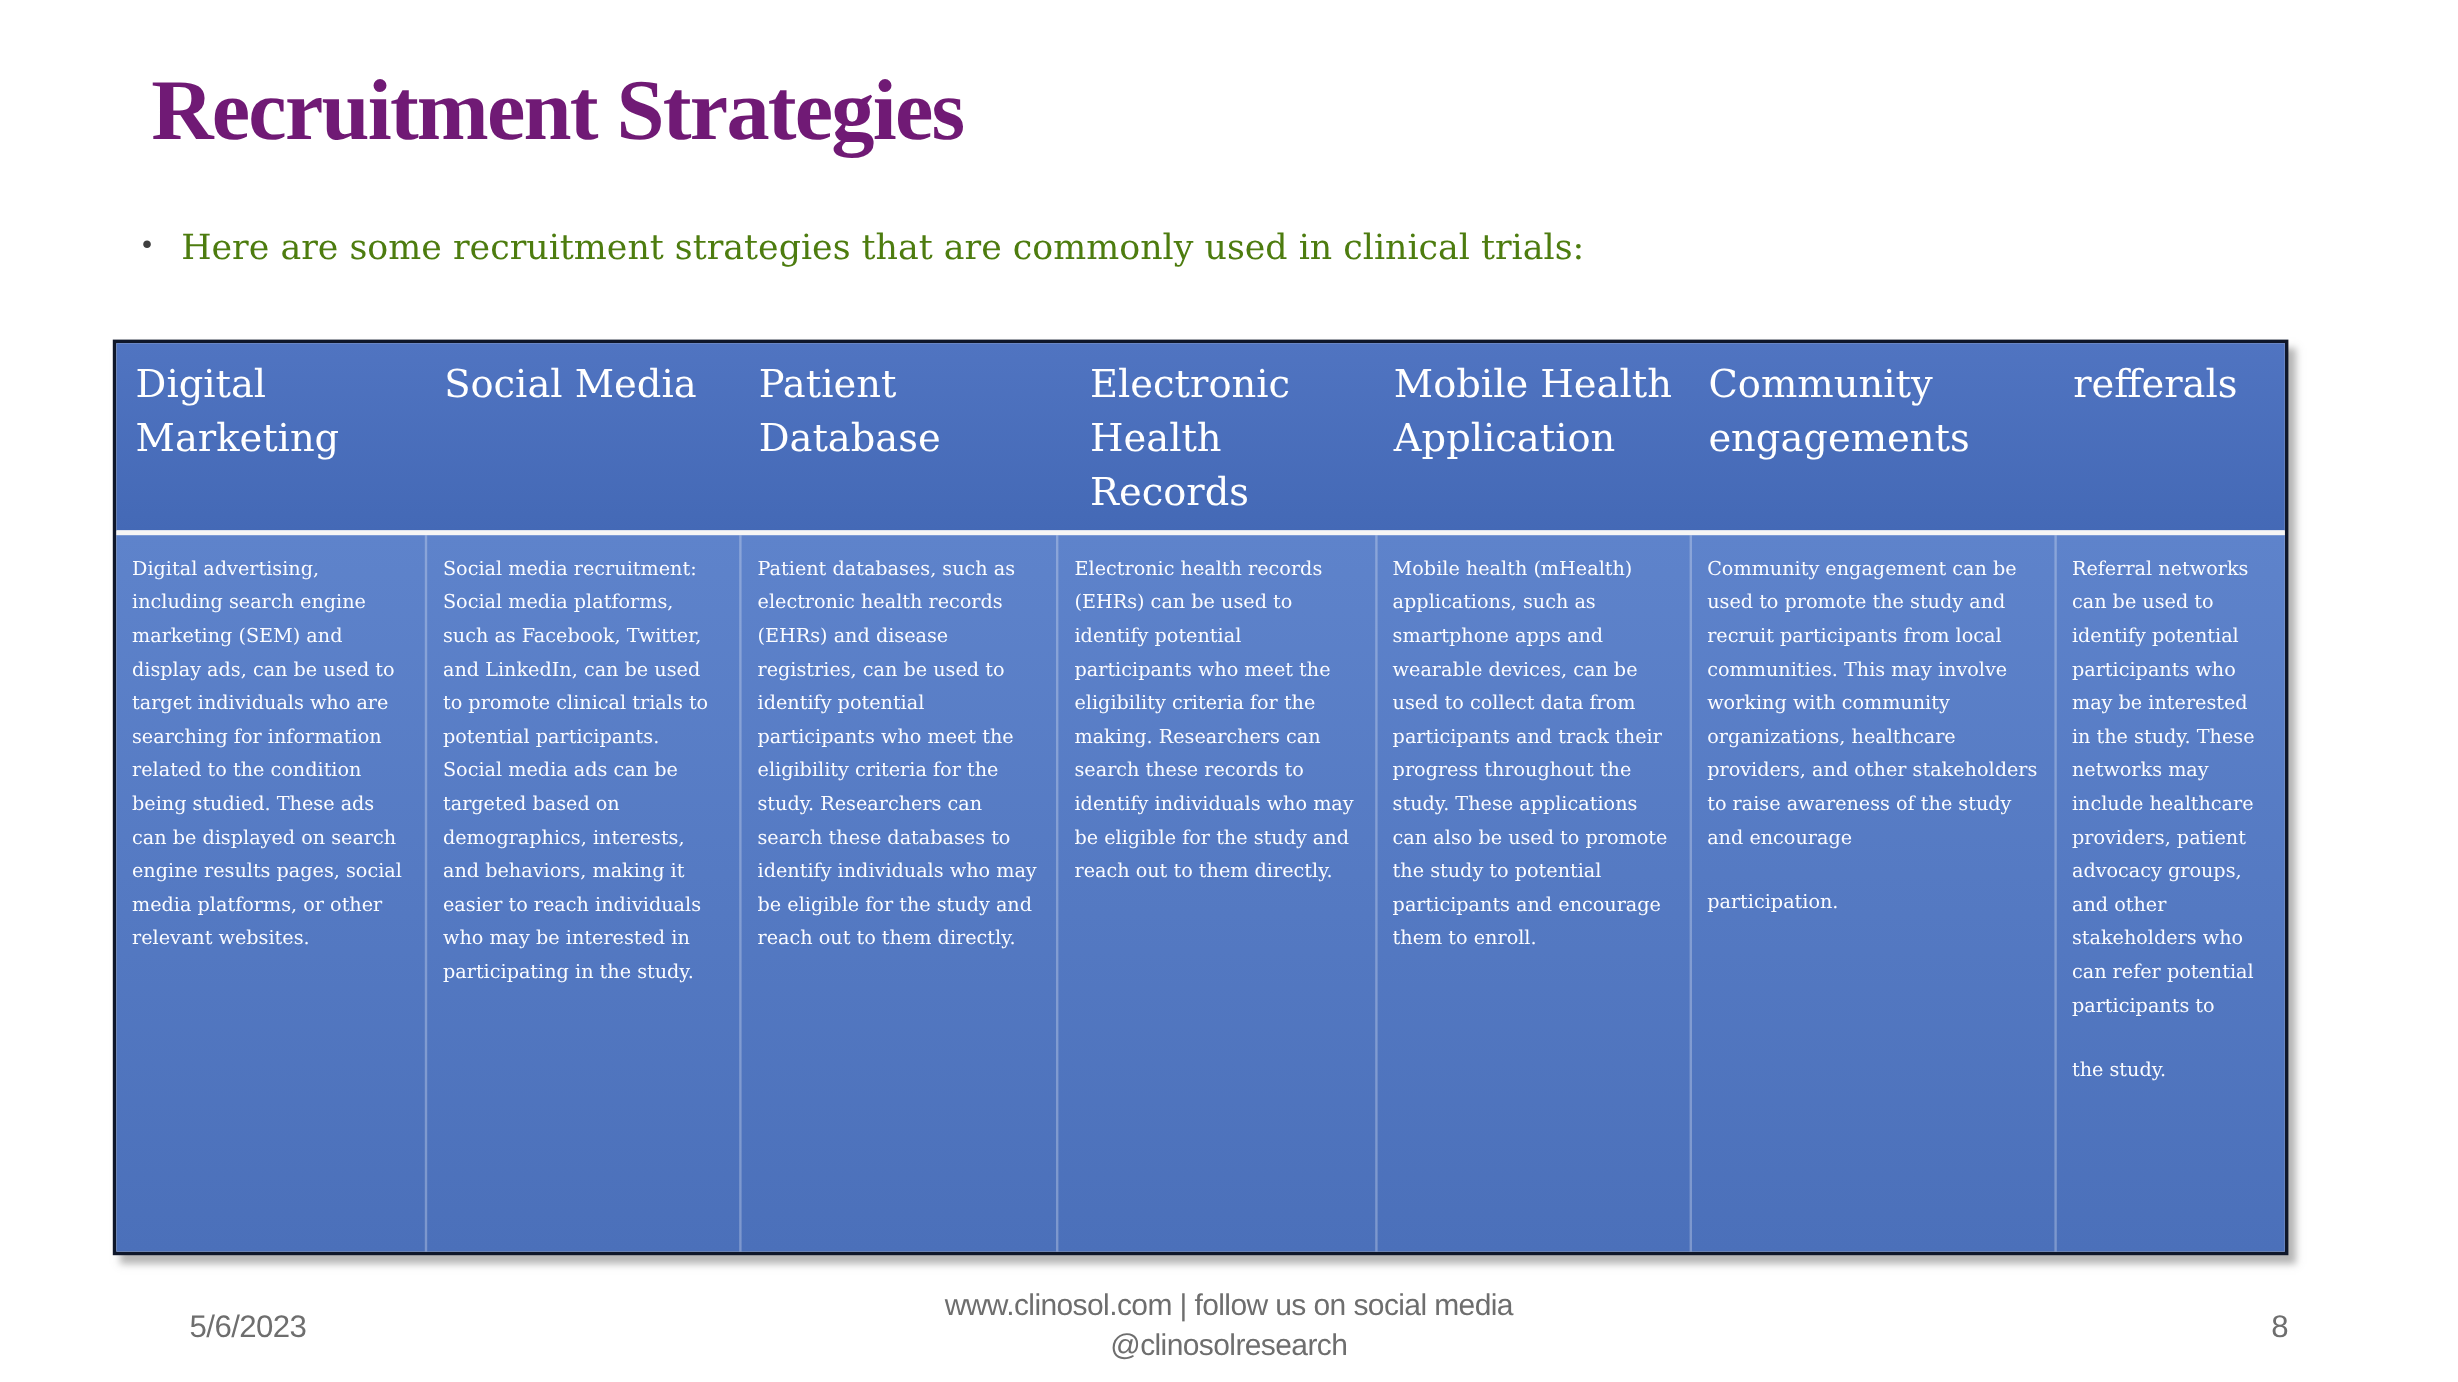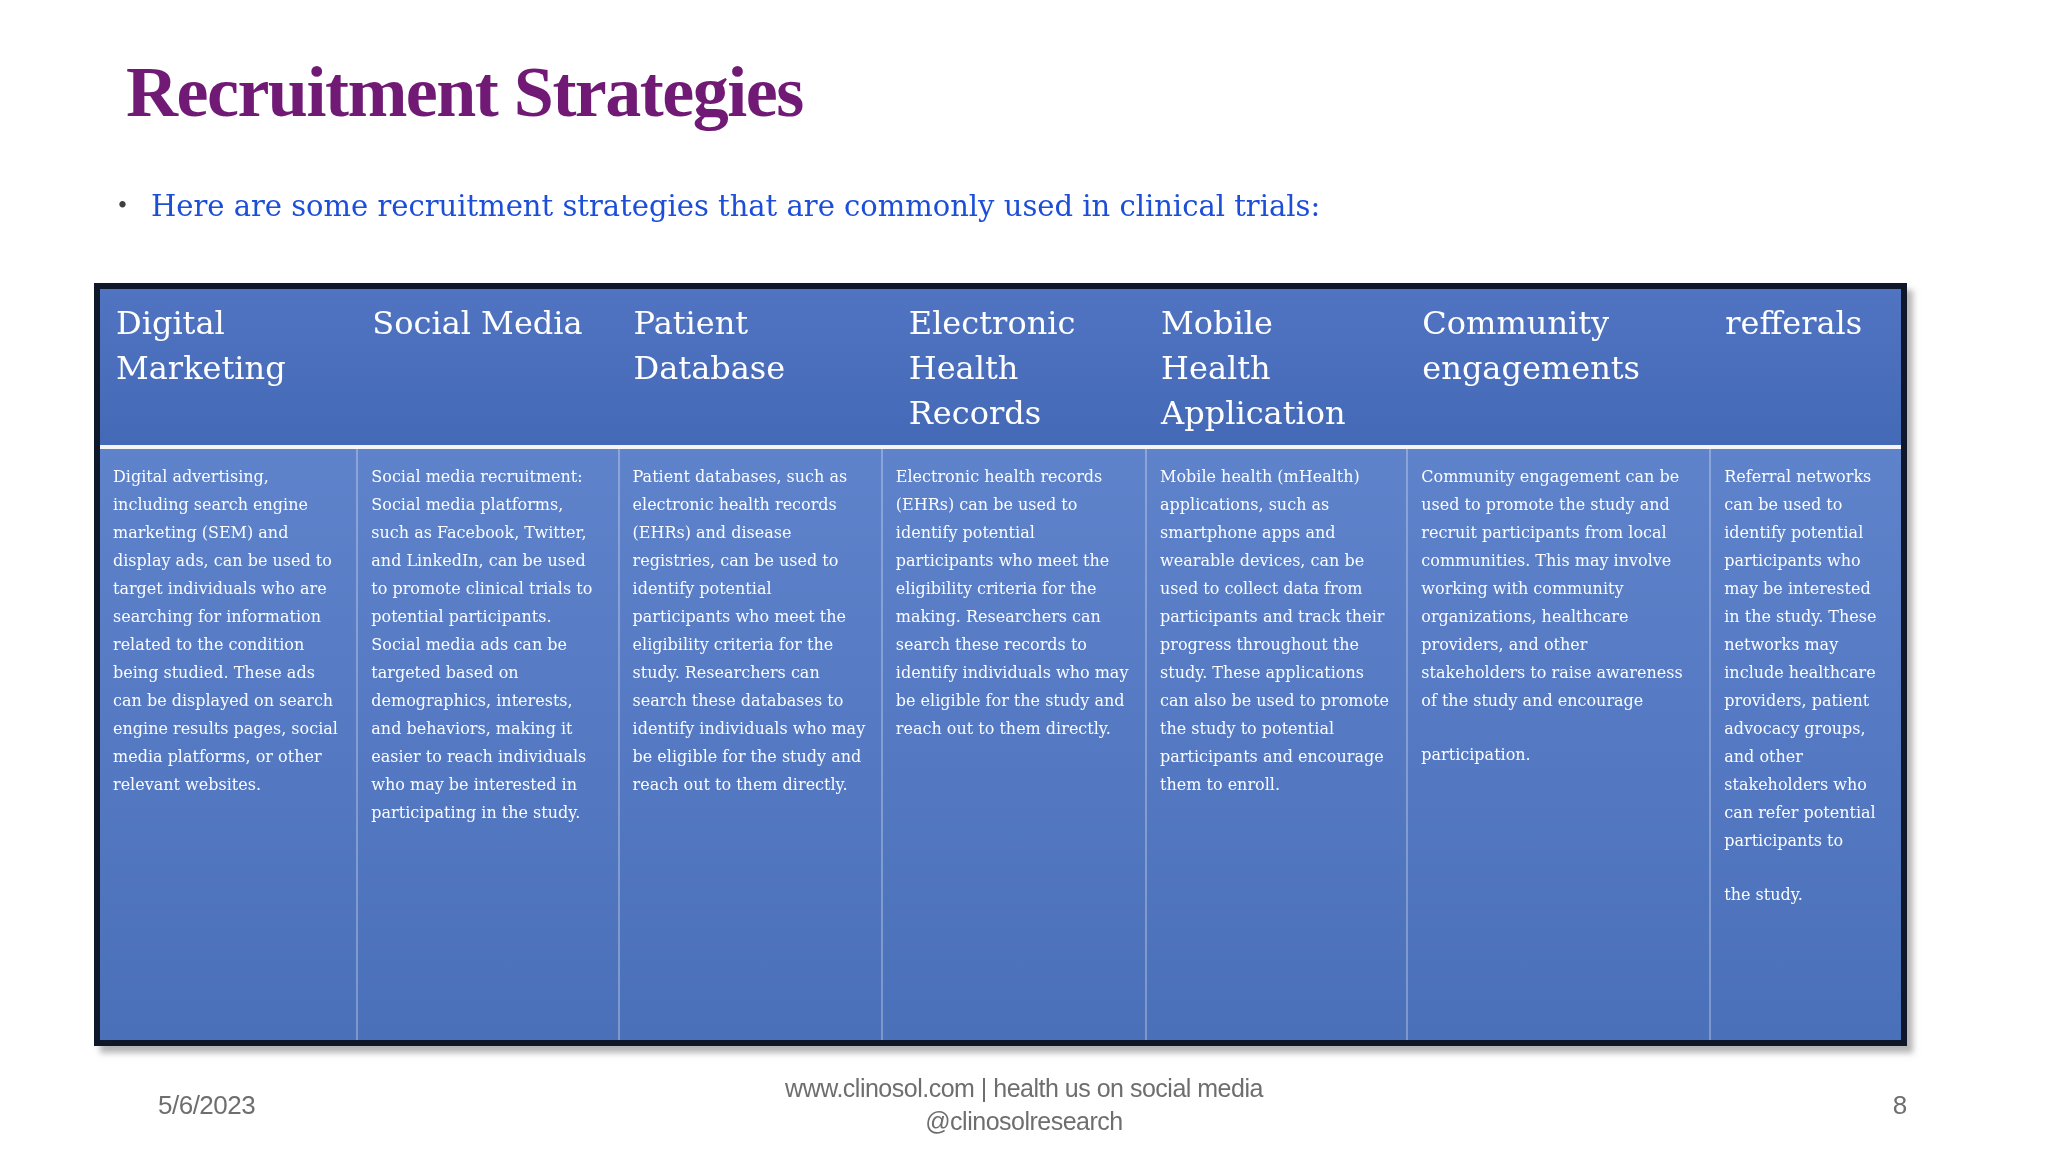--- a/index.html
+++ b/index.html
@@ -6,25 +6,25 @@
   .slide{position:relative;width:2048px;height:1152px;background:#ffffff;overflow:hidden;
          font-family:"DejaVu Serif",serif;}
 
   
   .title{position:absolute;left:126px;top:44px;font-family:"Liberation Serif",serif;
          font-weight:700;font-size:72px;line-height:96px;color:#701a75;letter-spacing:-1.5px;}
 
   
   .bullet-row{position:absolute;left:116px;top:186px;display:flex;align-items:flex-start;}
   .bullet-glyph{font-size:22px;line-height:40px;color:#3f3f3f;margin-right:22px;}
-  .bullet-text{font-size:29px;line-height:40px;color:#1d4ed8;}
+  .bullet-text{font-size:29px;line-height:40px;color:#4d7c0f;}
 
   
   .rtable{position:absolute;left:94px;top:283px;width:1813px;height:763px;box-sizing:border-box;
-          border:6px solid #0f172a;box-shadow:6px 7px 6px rgba(110,110,110,0.5);
+          border:3px solid #0f172a;box-shadow:6px 7px 6px rgba(110,110,110,0.5);
           display:flex;flex-direction:column;justify-content:space-between;}
   .thead{display:flex;height:156px;background:linear-gradient(180deg,#5074c1,#4469b6);}
   .row-divider{height:4px;background:#f5f5f5;}
   .tbody{display:flex;flex:1;background:linear-gradient(180deg,#5e83cb,#4b70ba);}
 
   .hcell,.bcell{box-sizing:border-box;overflow:hidden;}
   .hcell{color:#ffffff;font-size:32px;line-height:45px;padding:12px 14px 0 16px;}
   .bcell{color:#fbfcff;font-size:16px;line-height:28px;padding:14px 13px 0 13px;}
   .bcell + .bcell{border-left:2px solid rgba(255,255,255,0.28);}
 
@@ -94,18 +94,18 @@
       </div>
       <div class="bcell c6">
         <div>Referral networks can be used to identify potential participants who may be interested in the study. These networks may include healthcare providers, patient advocacy groups, and other stakeholders who can refer potential participants to</div>
         <div class="tail">the study.</div>
       </div>
     </div>
   </div>
 
   <div class="footer-date">5/6/2023</div>
   <div class="footer-center">
-    <div>www.clinosol.com | health us on social media</div>
+    <div>www.clinosol.com | follow us on social media</div>
     <div>@clinosolresearch</div>
   </div>
   <div class="footer-page">8</div>
 
 </div>
 
 </body></html>

